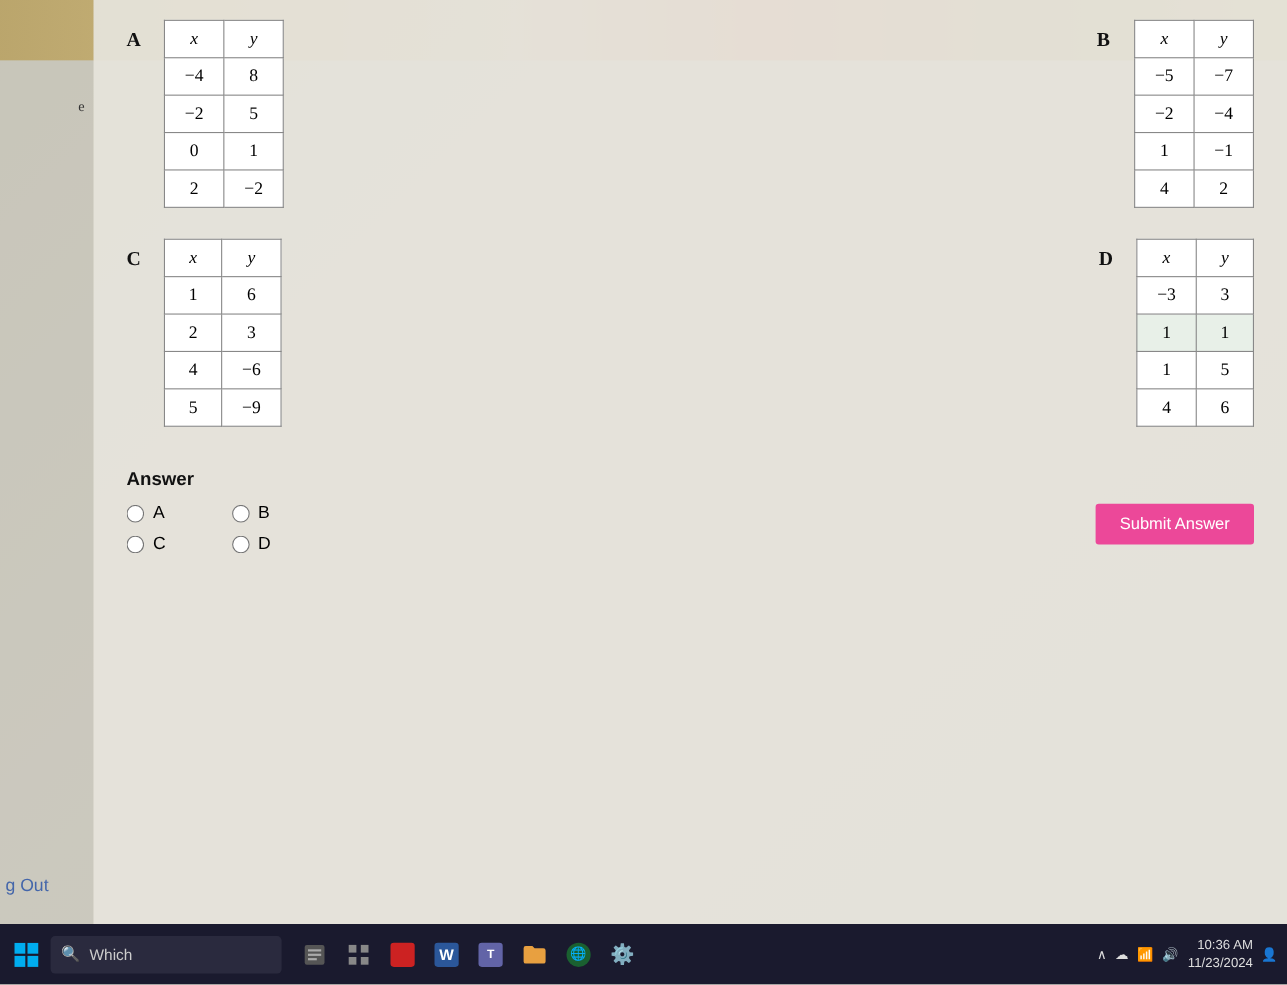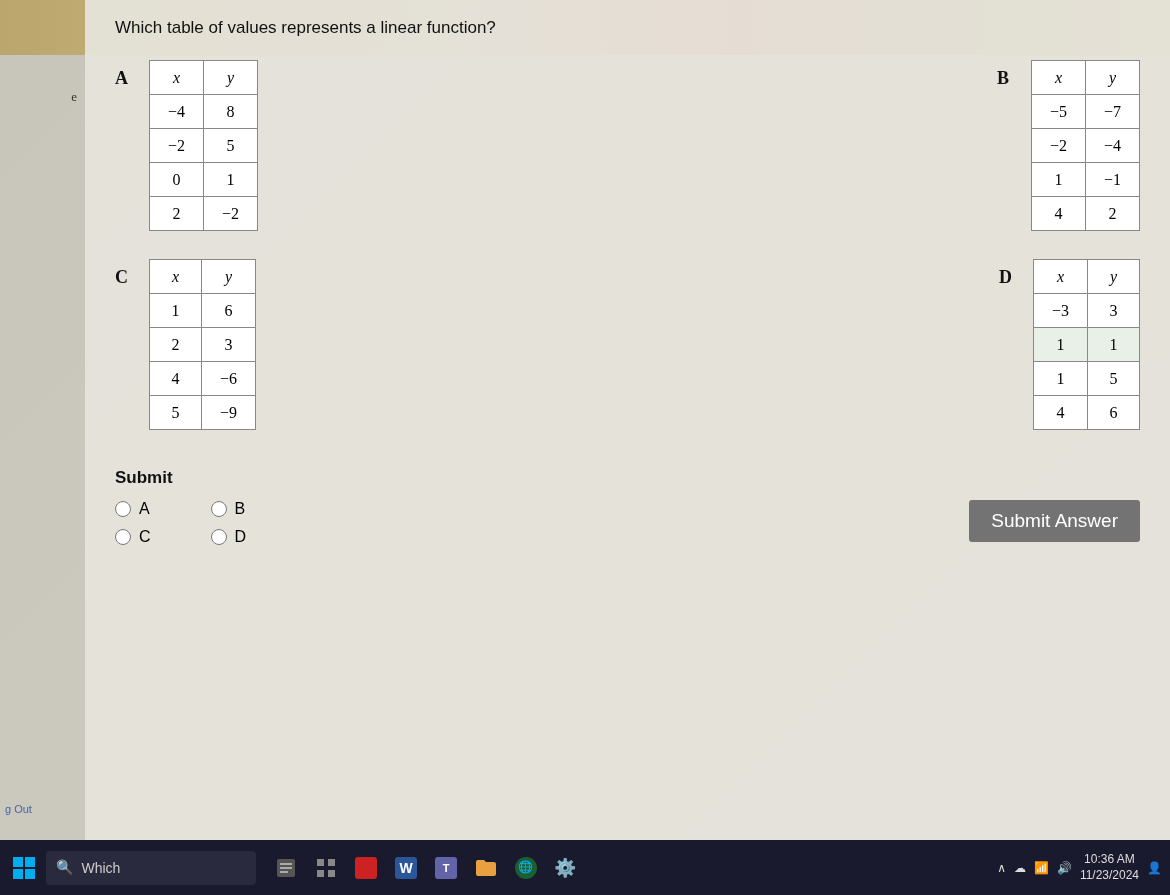--- a/index.html
+++ b/index.html
@@ -146,25 +146,25 @@
       cursor: pointer;
     }
 
     .option input[type="radio"] {
       width: 16px;
       height: 16px;
       cursor: pointer;
     }
 
     .submit-btn {
-      background: #737373;
+      background: #ec4899;
       color: white;
       border: none;
       padding: 10px 22px;
-      font-size: 19px;
+      font-size: 15px;
       font-family: Arial, sans-serif;
       cursor: pointer;
       border-radius: 3px;
       margin-left: auto;
     }
 
     .options-col {
       display: flex;
       flex-direction: column;
       gap: 10px;
@@ -236,53 +236,52 @@
       margin-left: auto;
       display: flex;
       align-items: center;
       gap: 8px;
       color: #ddd;
       font-size: 12px;
       font-family: Arial, sans-serif;
     }
 
     .time-display {
-      text-align: center;
+      text-align: right;
       line-height: 1.3;
     }
 
     
     .highlight-row td {
       background: #e8f0e8;
     }
 
     .logout-link {
       position: absolute;
       left: 5px;
       bottom: 80px;
-      font-size: 11px;
+      font-size: 16px;
       color: #4466aa;
       cursor: pointer;
       font-family: Arial, sans-serif;
       z-index: 3;
       margin-top: 47px;
     }
   </style>
 </head>
 <body>
 
 <div class="bg-overlay"></div>
 <div class="top-band"></div>
 
 <div class="left-sidebar">
   <span class="sidebar-label">e</span>
 </div>
 
 <div class="main-content">
-  <div class="question-text">Which table of values represents a linear function?</div>
 
   <div class="tables-section">
 
     <div class="tables-row">
 
       <div class="table-block">
         <div class="table-label">A</div>
         <table class="value-table">
           <thead>
             <tr>
@@ -404,21 +403,21 @@
               <td>4</td>
               <td>6</td>
             </tr>
           </tbody>
         </table>
       </div>
     </div>
   </div>
 
   <div class="answer-section">
-    <div class="answer-label">Submit</div>
+    <div class="answer-label">Answer</div>
     <div style="display:flex; flex-direction:row; align-items:flex-start; gap: 60px;">
       <div class="options-col">
         <label class="option">
           <input type="radio" name="answer" value="A" style="">
           <span>A</span>
         </label>
         <label class="option">
           <input type="radio" name="answer" value="C" style="">
           <span>C</span>
         </label>

